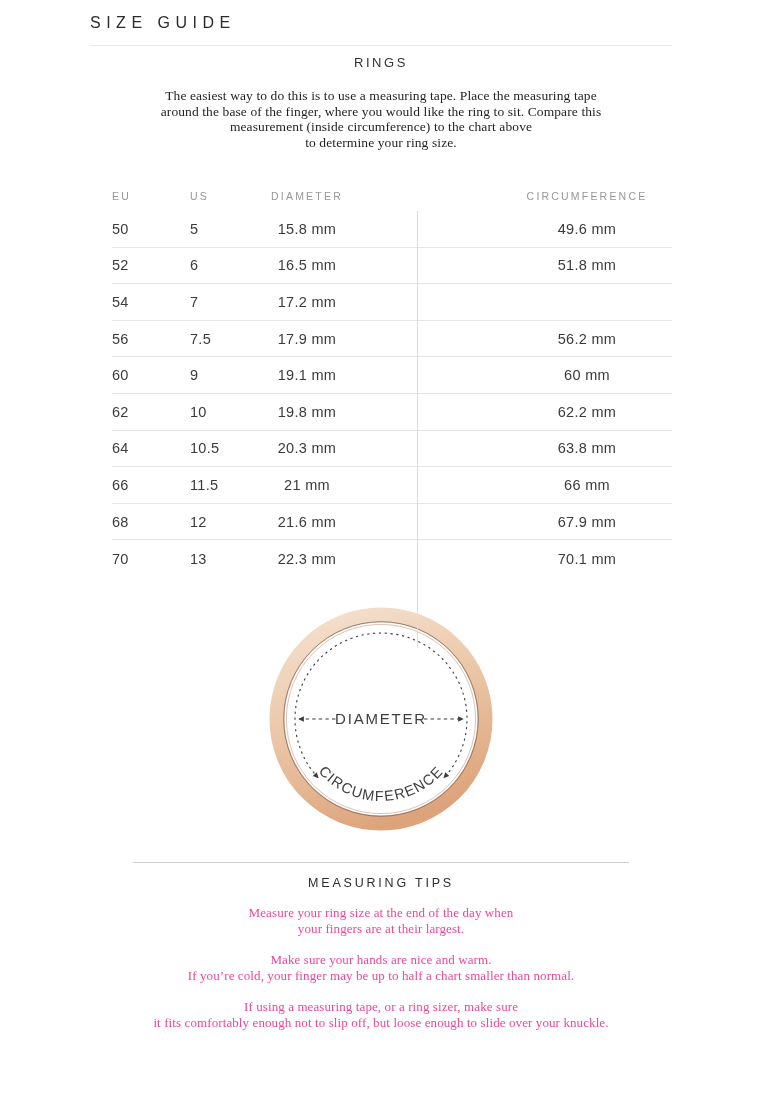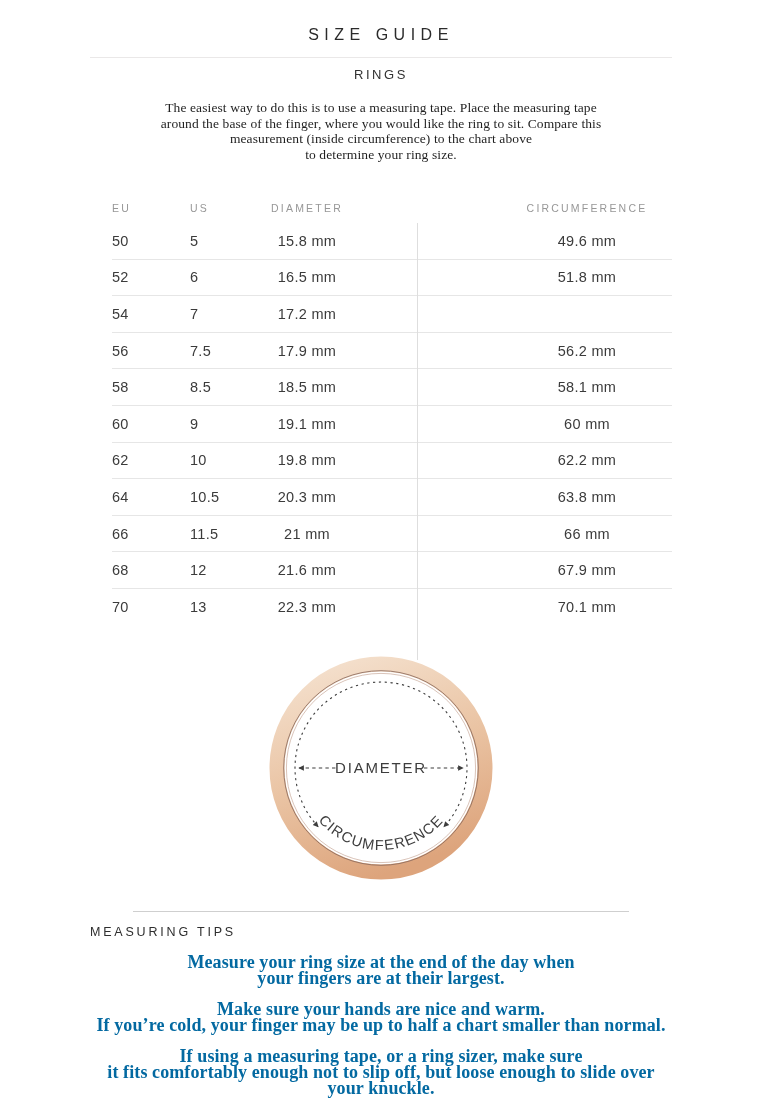--- a/index.html
+++ b/index.html
@@ -7,23 +7,23 @@
   body {
     width: 762px;
     min-height: 1100px;
     background: #ffffff;
     font-family: "Liberation Sans", sans-serif;
     color: #2b2b2b;
   }
   .content { width: 582px; margin: 0 auto; }
 
   .page-title {
-    margin: 12px;
+    margin: 0;
     padding-top: 14px;
-    text-align: center;
+    text-align: left;
     font-size: 16px;
     font-weight: 400;
     letter-spacing: 5.5px;
     color: #2b2b2b;
     font-family: "Liberation Sans", sans-serif;
   }
   .divider-full {
     margin: 13px 0 0 0;
     border: none;
     border-top: 1px solid #eae8e8;
@@ -97,37 +97,36 @@
   
   .divider-short {
     margin: 28px auto 0 auto;
     width: 496px;
     border: none;
     border-top: 1px solid #cfcfcf;
     height: 0;
   }
   .tips-heading {
     margin: 13px 0 0 0;
-    text-align: left;
+    text-align: center;
     font-size: 12.5px;
     font-weight: 400;
     letter-spacing: 2.8px;
     color: #2e2e2e;
   }
   .tips-list { margin-top: 15px; padding-bottom: 10px; }
   .tip {
     margin: 0 0 15px 0;
     text-align: center;
     font-family: "Liberation Serif", serif;
-    font-size: 18px;
+    font-size: 13px;
     line-height: 16px;
     letter-spacing: 0.1px;
-    color: #0369a1;
+    color: #ec4899;
     white-space: pre-line;
-    font-weight: bold;
   }
 </style>
 </head>
 <body>
 
 <div class="content">
 
   <h1 class="page-title">SIZE GUIDE</h1>
 
   <hr class="divider-full">
@@ -162,26 +161,20 @@
         <div class="trow">
           <div class="cell c0">54</div>
           <div class="cell c1">7</div>
           <div class="cell c2">17.2 mm</div>
         </div>
         <div class="trow">
           <div class="cell c0">56</div>
           <div class="cell c1">7.5</div>
           <div class="cell c2">17.9 mm</div>
           <div class="cell c3">56.2 mm</div>
-        </div>
-        <div class="trow">
-          <div class="cell c0">58</div>
-          <div class="cell c1">8.5</div>
-          <div class="cell c2">18.5 mm</div>
-          <div class="cell c3">58.1 mm</div>
         </div>
         <div class="trow">
           <div class="cell c0">60</div>
           <div class="cell c1">9</div>
           <div class="cell c2">19.1 mm</div>
           <div class="cell c3">60 mm</div>
         </div>
         <div class="trow">
           <div class="cell c0">62</div>
           <div class="cell c1">10</div>

